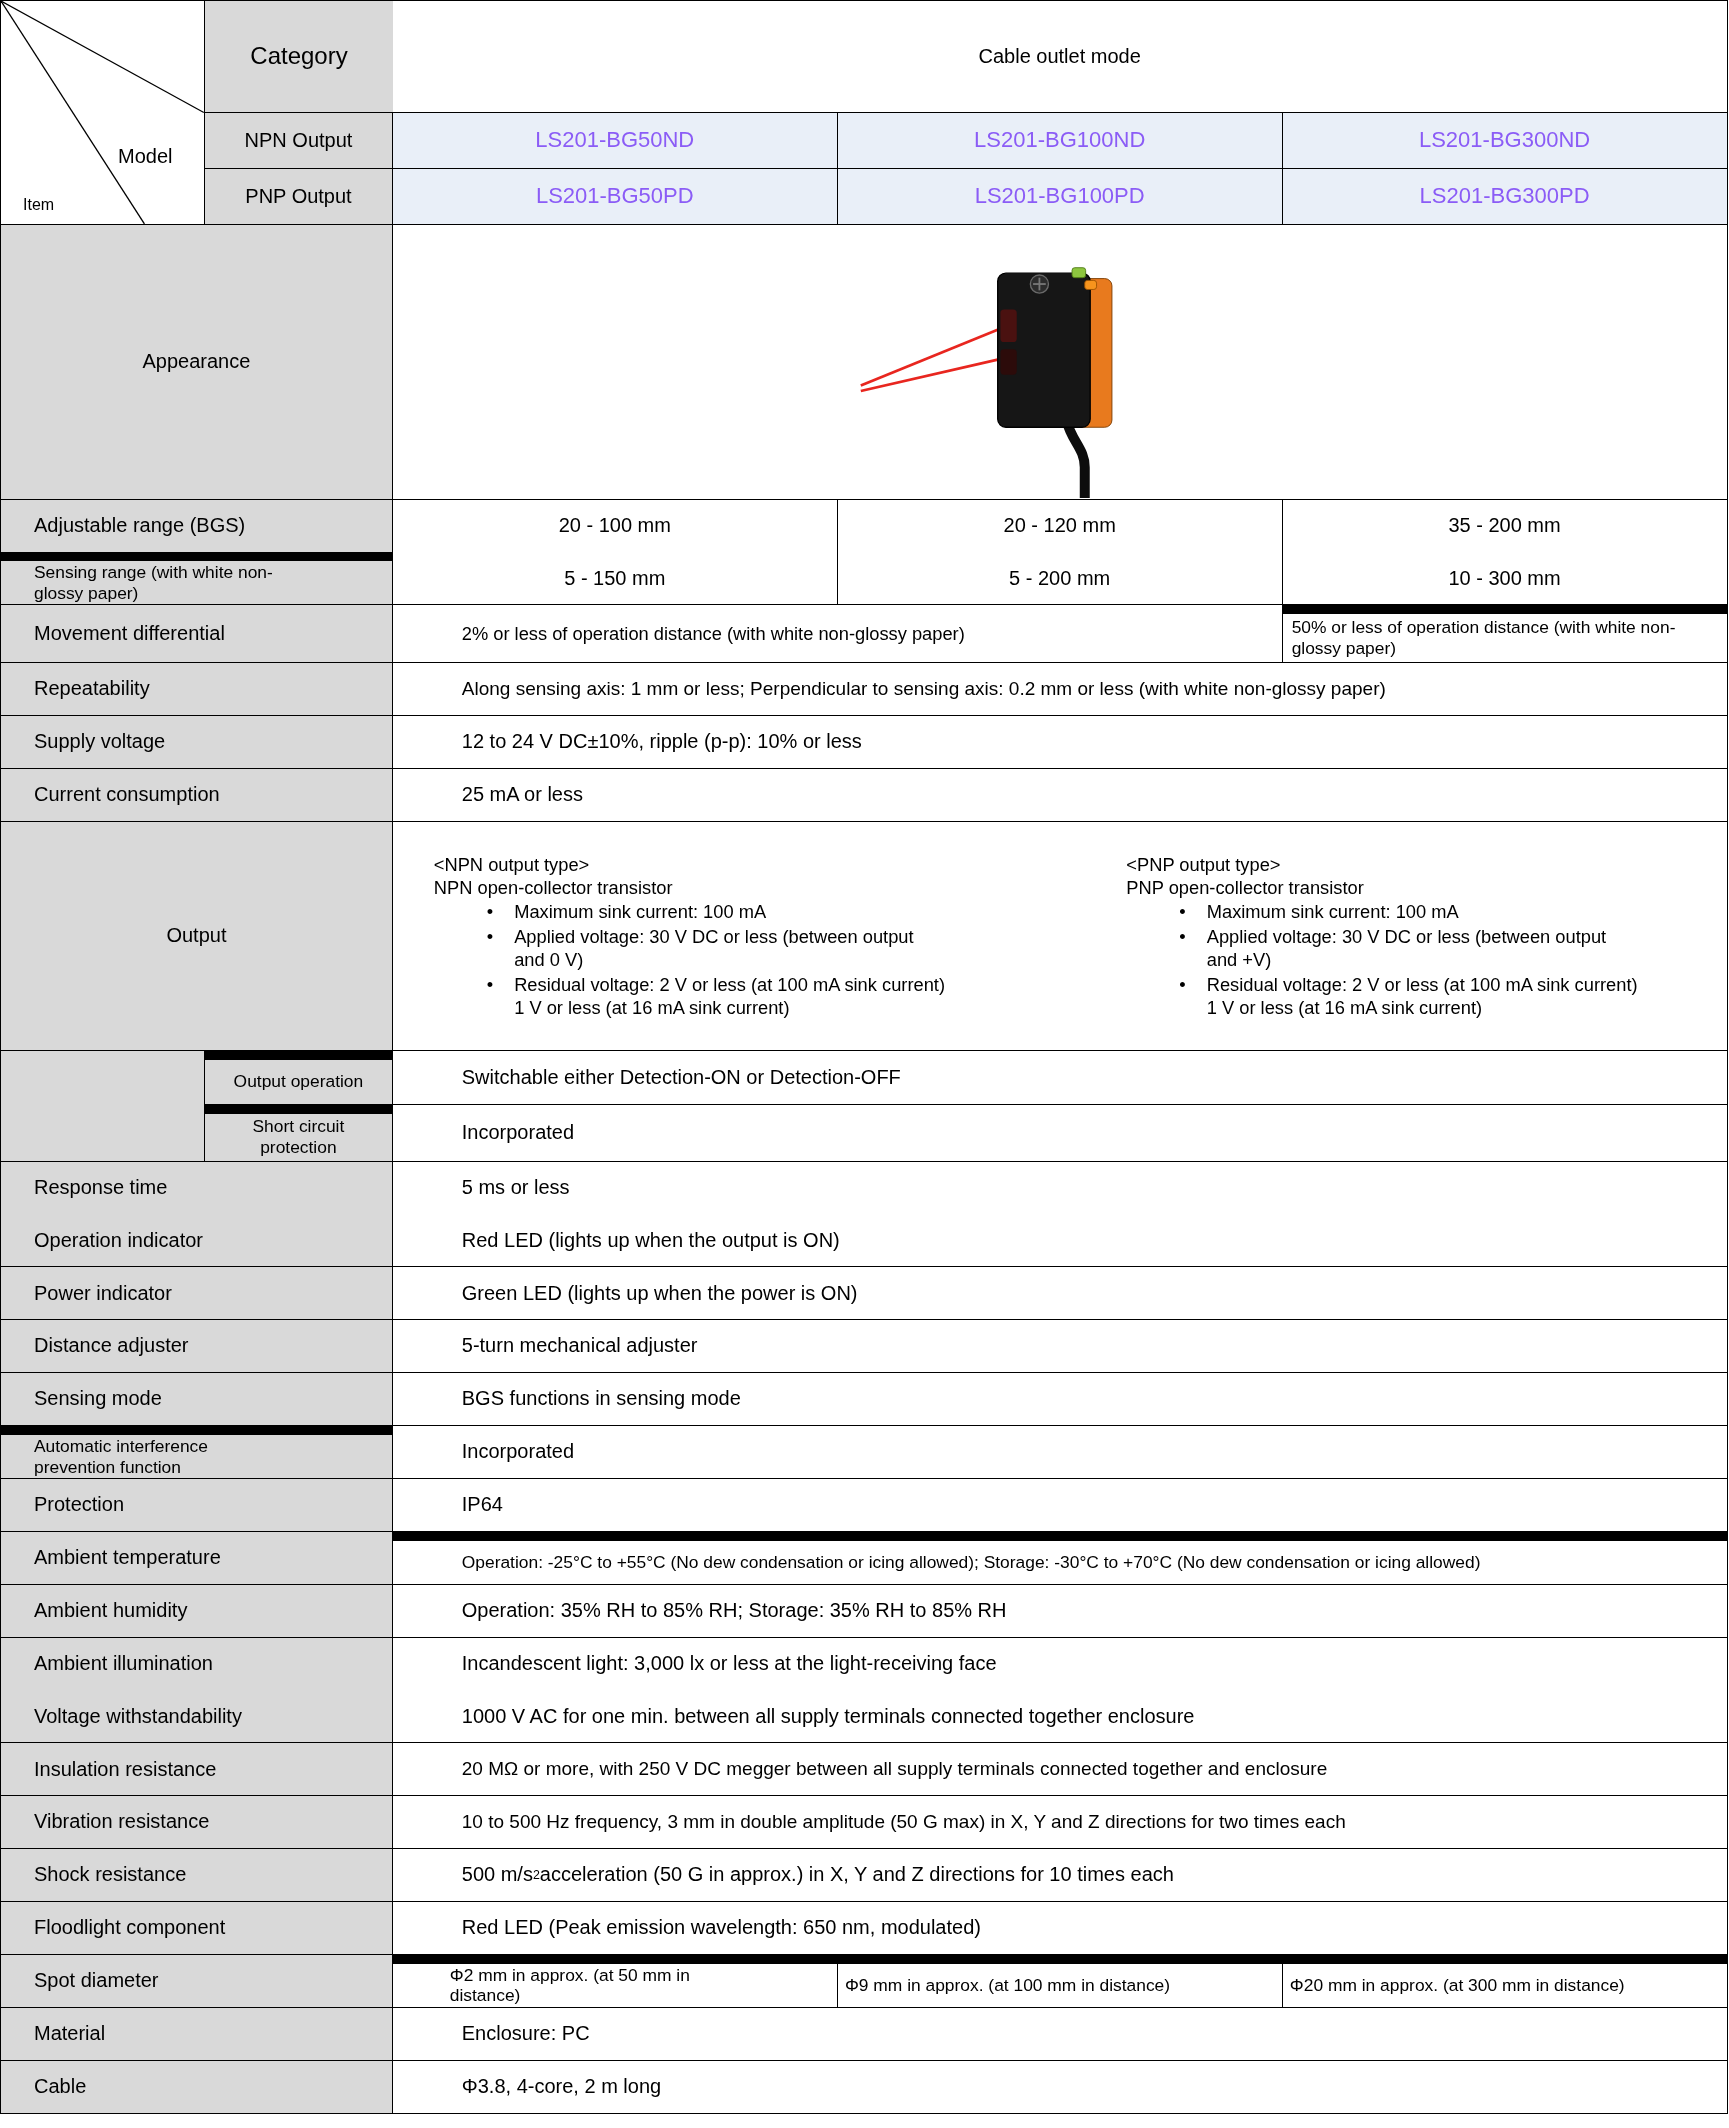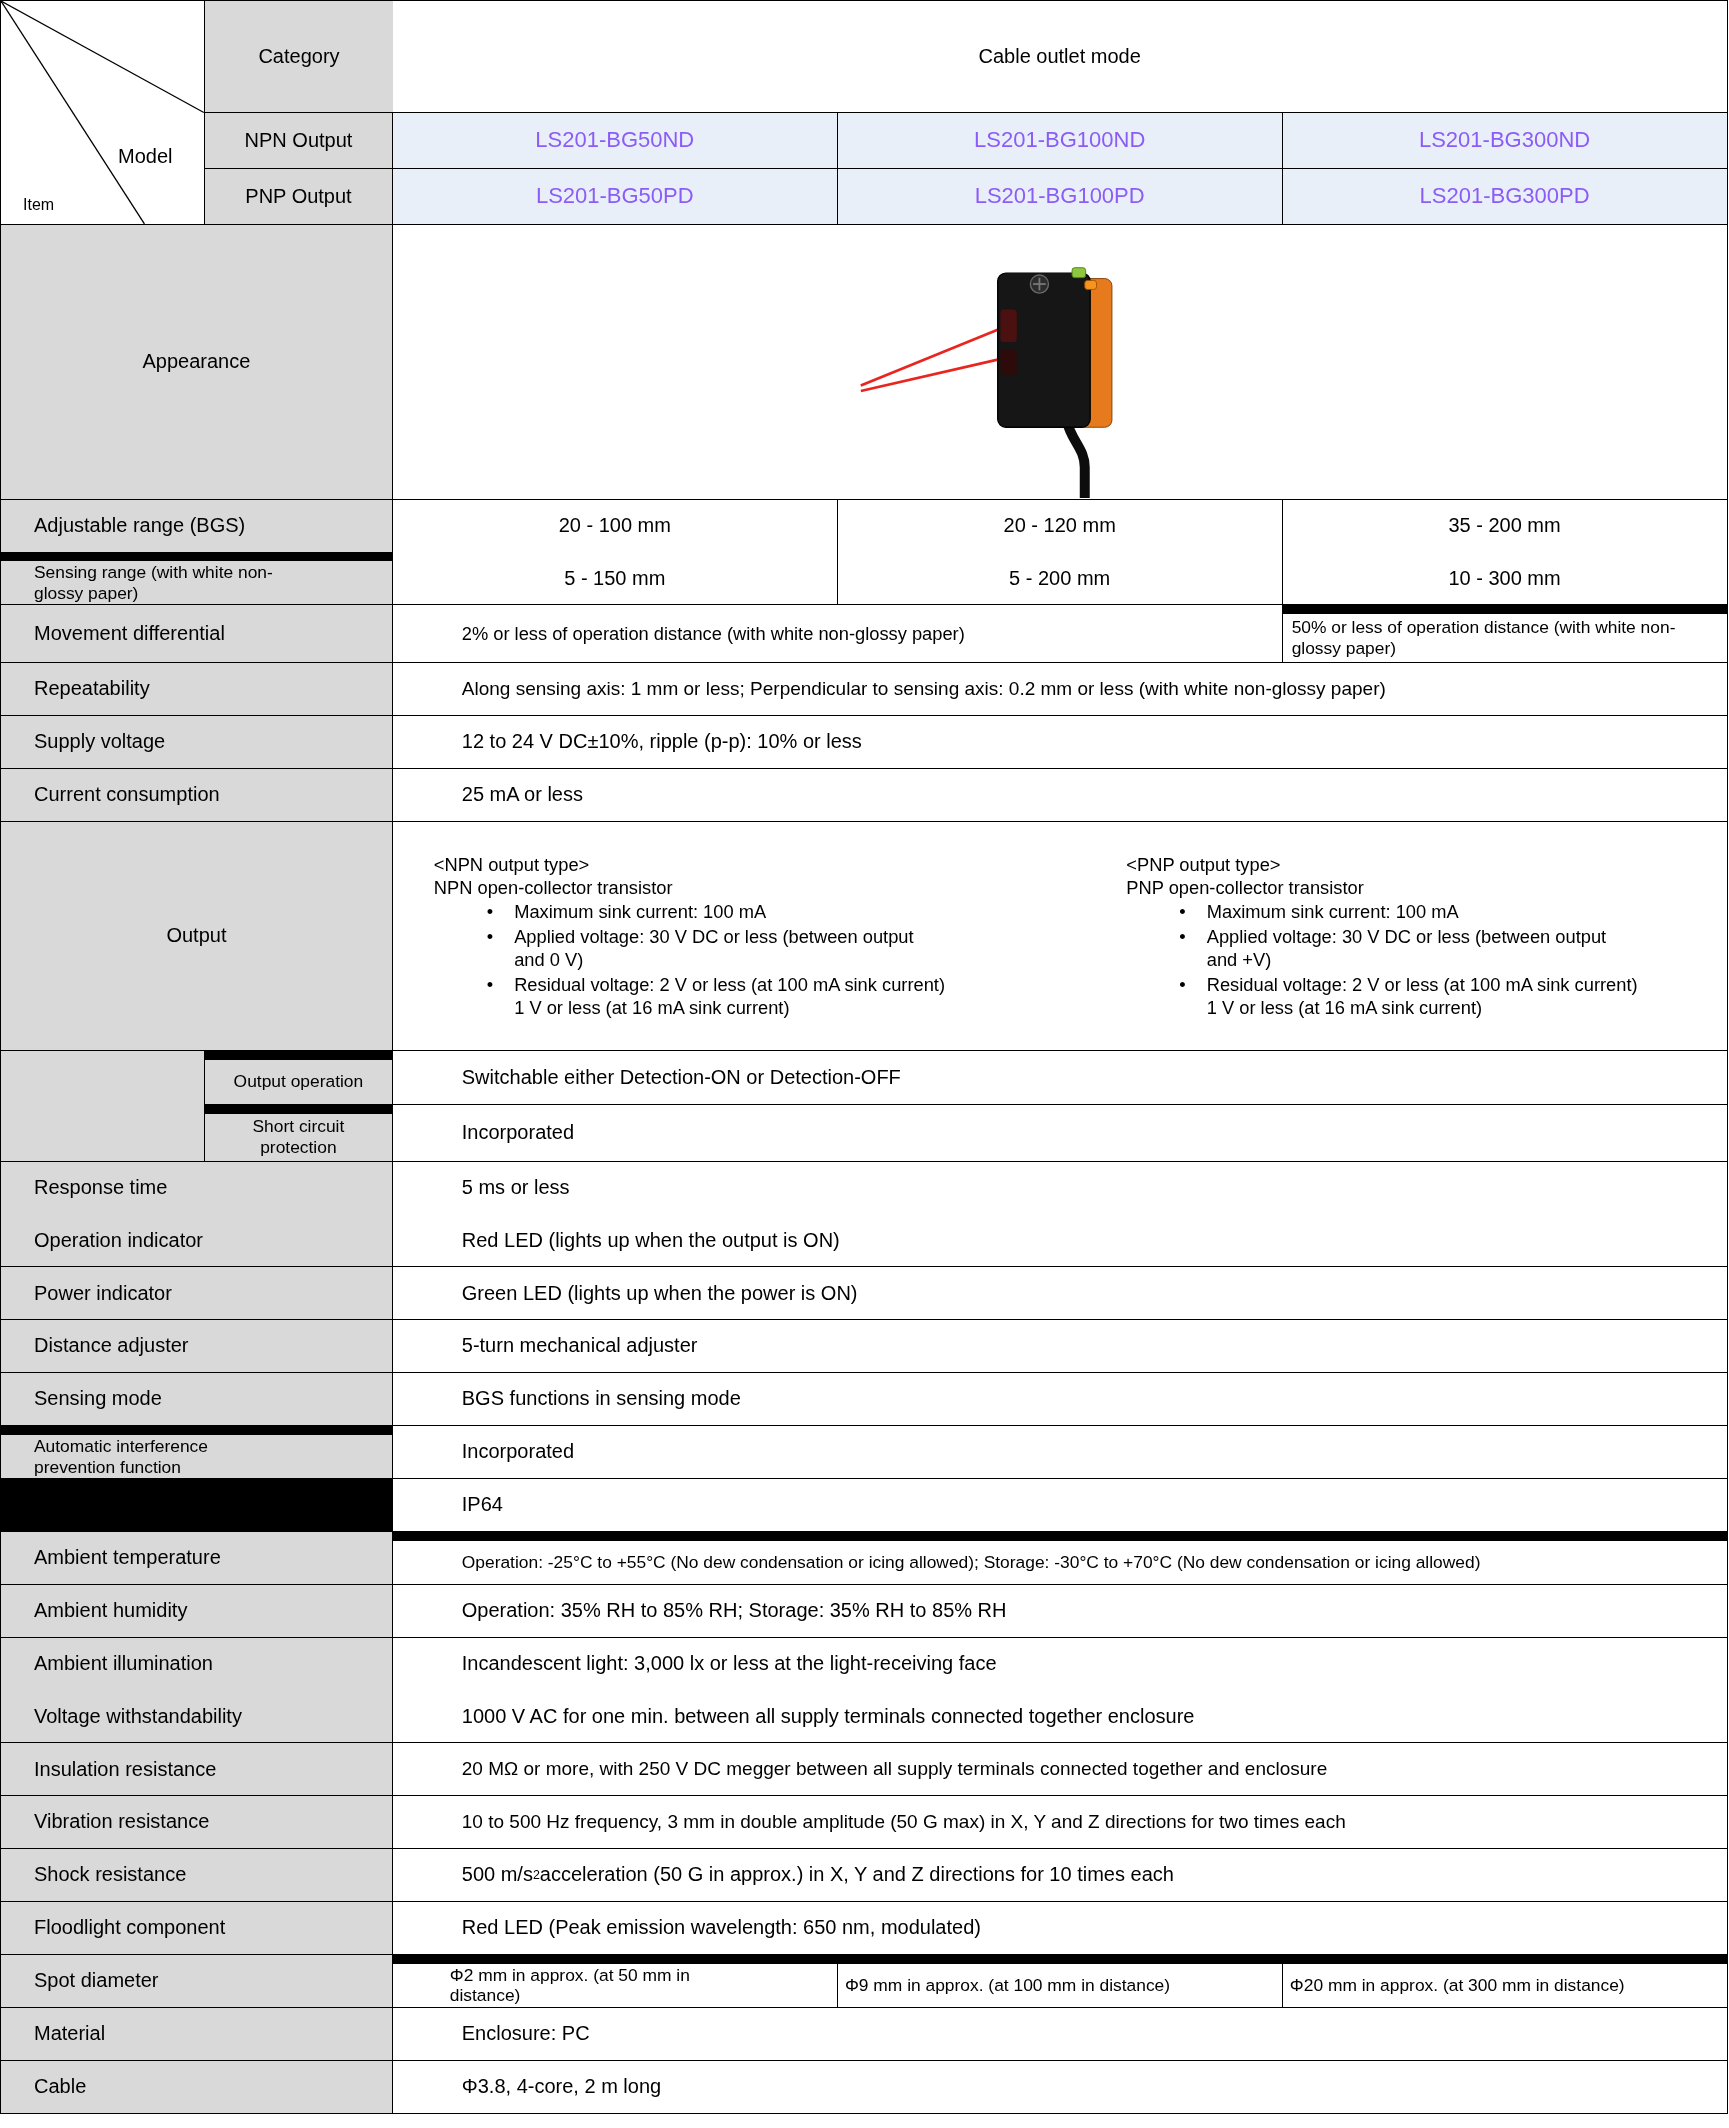--- a/index.html
+++ b/index.html
@@ -22,21 +22,21 @@
   .fs19{font-size:17.4px;line-height:1.2;margin-top:9px;}
   .fs20{font-size:18.3px;line-height:1.2;}
   .fs21{font-size:19px;}
   .model{background:#e9eff8;color:#8b5cf6;justify-content:center;font-size:22px;}
   sup.s2{font-size:0.62em;vertical-align:super;line-height:0;}
 
   
   .corner{position:relative;background:#fff;}
   .corner .diag{position:absolute;left:0;top:0;}
   .cat{position:absolute;left:203px;top:0;width:188px;height:111px;background:#d9d9d9;border-left:0.9px solid #000;
-       display:flex;align-items:center;justify-content:center;font-size:20px;}
+       display:flex;align-items:center;justify-content:center;font-size:24px;}
   .subcell{position:absolute;left:203px;width:188px;height:56px;background:#d9d9d9;border-left:0.9px solid #000;border-top:0.9px solid #000;
        display:flex;align-items:center;justify-content:center;font-size:20px;box-sizing:border-box;}
   .sub-npn{top:111px;}
   .sub-pnp{top:167px;}
   .corner-model{position:absolute;left:117px;top:144px;font-size:20px;}
   .corner-item{position:absolute;left:22px;top:195px;font-size:16px;}
 
   
   .out-wrap{display:flex;align-items:center;background:#fff;}
   .out-col{font-size:18.3px;line-height:1.26;}
@@ -191,20 +191,21 @@
   <div class="c val" style="grid-area:17/3/18/6">5-turn mechanical adjuster</div>
 
   <div class="c lbl" style="grid-area:18/1/19/3">Sensing mode</div>
   <div class="c val" style="grid-area:18/3/19/6">BGS functions in sensing mode</div>
 
   <div class="c lbl fs19" style="grid-area:19/1/20/3">
     <span class="wrap240">Automatic interference prevention function</span>
   </div>
   <div class="c val" style="grid-area:19/3/20/6">Incorporated</div>
 
+  <div class="c lbl" style="grid-area:20/1/21/3">Protection</div>
   <div class="c val" style="grid-area:20/3/21/6">IP64</div>
 
   <div class="c lbl" style="grid-area:21/1/22/3">Ambient temperature</div>
   <div class="c val fs19" style="grid-area:21/3/22/6">Operation: -25°C to +55°C (No dew condensation or icing allowed); Storage: -30°C to +70°C (No dew condensation or icing allowed)</div>
 
   <div class="c lbl" style="grid-area:22/1/23/3">Ambient humidity</div>
   <div class="c val" style="grid-area:22/3/23/6">Operation: 35% RH to 85% RH; Storage: 35% RH to 85% RH</div>
 
   <div class="c lbl" style="grid-area:23/1/24/3">Ambient illumination</div>
   <div class="c val" style="grid-area:23/3/24/6">Incandescent light: 3,000 lx or less at the light-receiving face</div>

